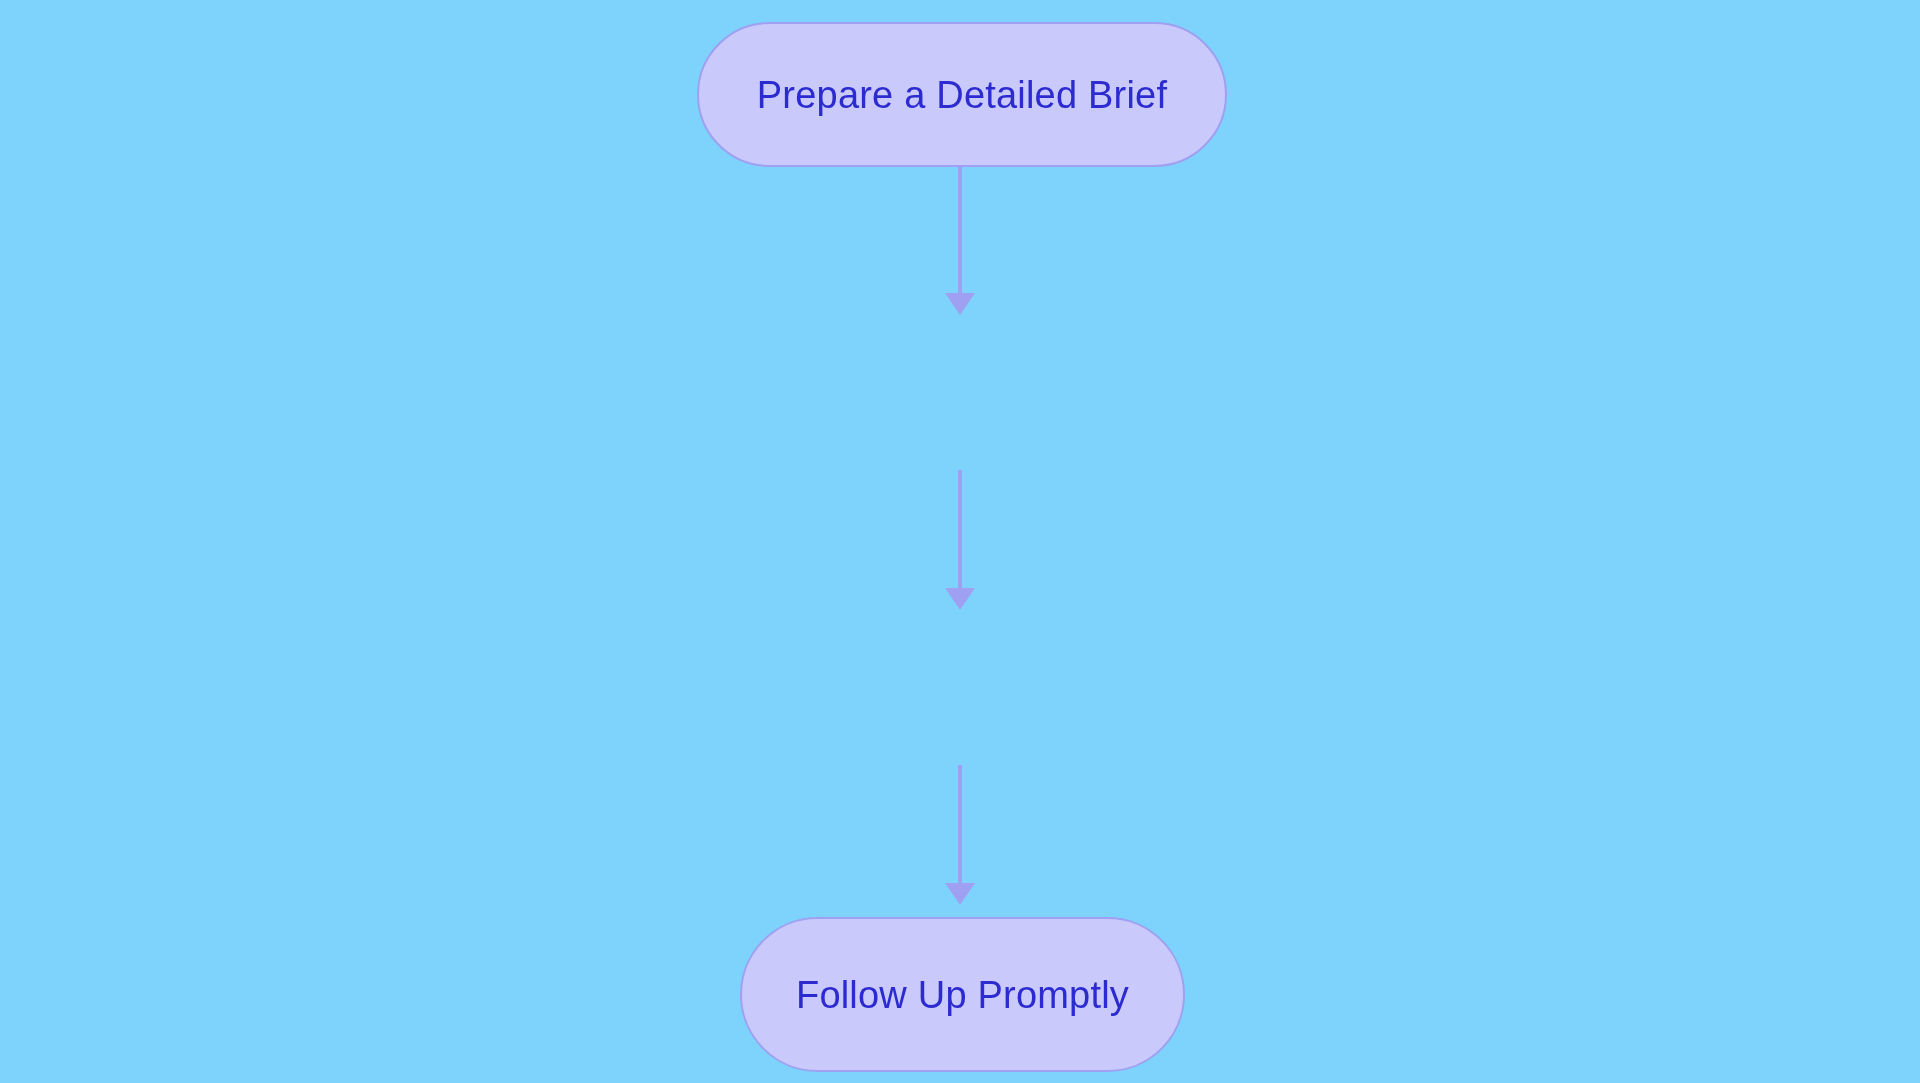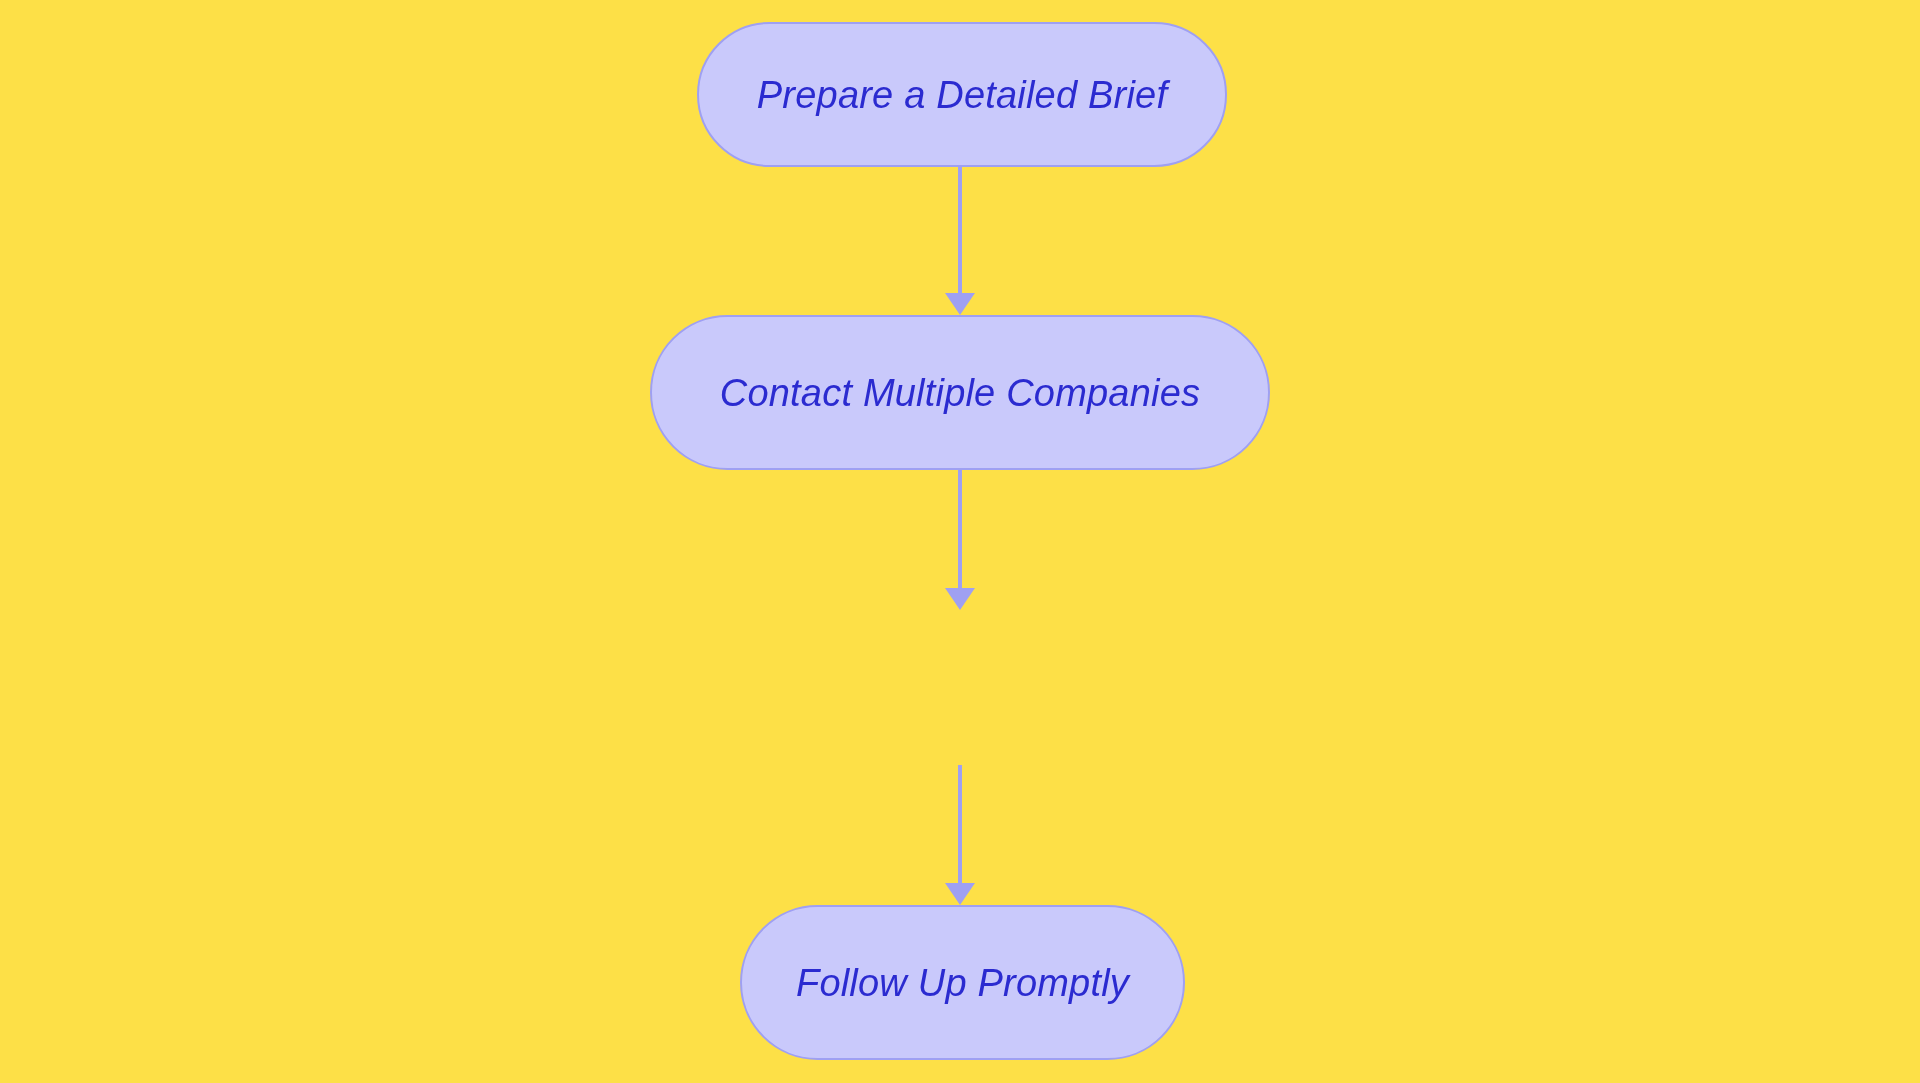--- a/index.html
+++ b/index.html
@@ -70,21 +70,21 @@
     stroke-width: 4;
     fill: none;
   }
   .edge-head {
     fill: #9fa0f2;
   }
 </style>
 </head>
 <body style="background: rgb(255, 255, 255);">
 
-<div id="flowchart-canvas" style="background: #fde047; font-style: italic;">
+<div id="flowchart-canvas" style="background: #7dd3fc;">
 
   <svg class="flow-edge" viewBox="0 0 1920 1083" width="1920" height="1083">
 
     <g>
       <line class="edge-line" x1="960" y1="167" x2="960" y2="294" stroke="#9fa0f2"></line>
       <polygon class="edge-head" points="945,293 975,293 960,315" fill="#9fa0f2"></polygon>
     </g>
 
     <g>
       <line class="edge-line" x1="960" y1="470" x2="960" y2="589" stroke="#9fa0f2"></line>
@@ -94,22 +94,19 @@
     <g>
       <line class="edge-line" x1="960" y1="765" x2="960" y2="884" stroke="#9fa0f2"></line>
       <polygon class="edge-head" points="945,883 975,883 960,905" fill="#9fa0f2"></polygon>
     </g>
   </svg>
 
   <div class="flow-node" id="node-0" style="background: rgb(201, 201, 251); border-color: rgb(159, 160, 242); color: rgb(43, 43, 208);">
     <span class="node-label">Prepare a Detailed Brief</span>
   </div>
 
-  <div class="flow-node" id="node-1" style="background: rgb(201, 201, 251); border-color: rgb(159, 160, 242); color: rgb(43, 43, 208);">
-    <span class="node-label">Contact Multiple Companies</span>
-  </div>
 
 
-  <div class="flow-node" id="node-3" style="background: rgb(201, 201, 251); border-color: rgb(159, 160, 242); color: rgb(43, 43, 208);">
+  <div class="flow-node" id="node-3" style="background: rgb(201, 201, 251); border-color: rgb(159, 160, 242); color: rgb(43, 43, 208); margin-top: 12px;">
     <span class="node-label">Follow Up Promptly</span>
   </div>
 
 </div>
 
 </body></html>

